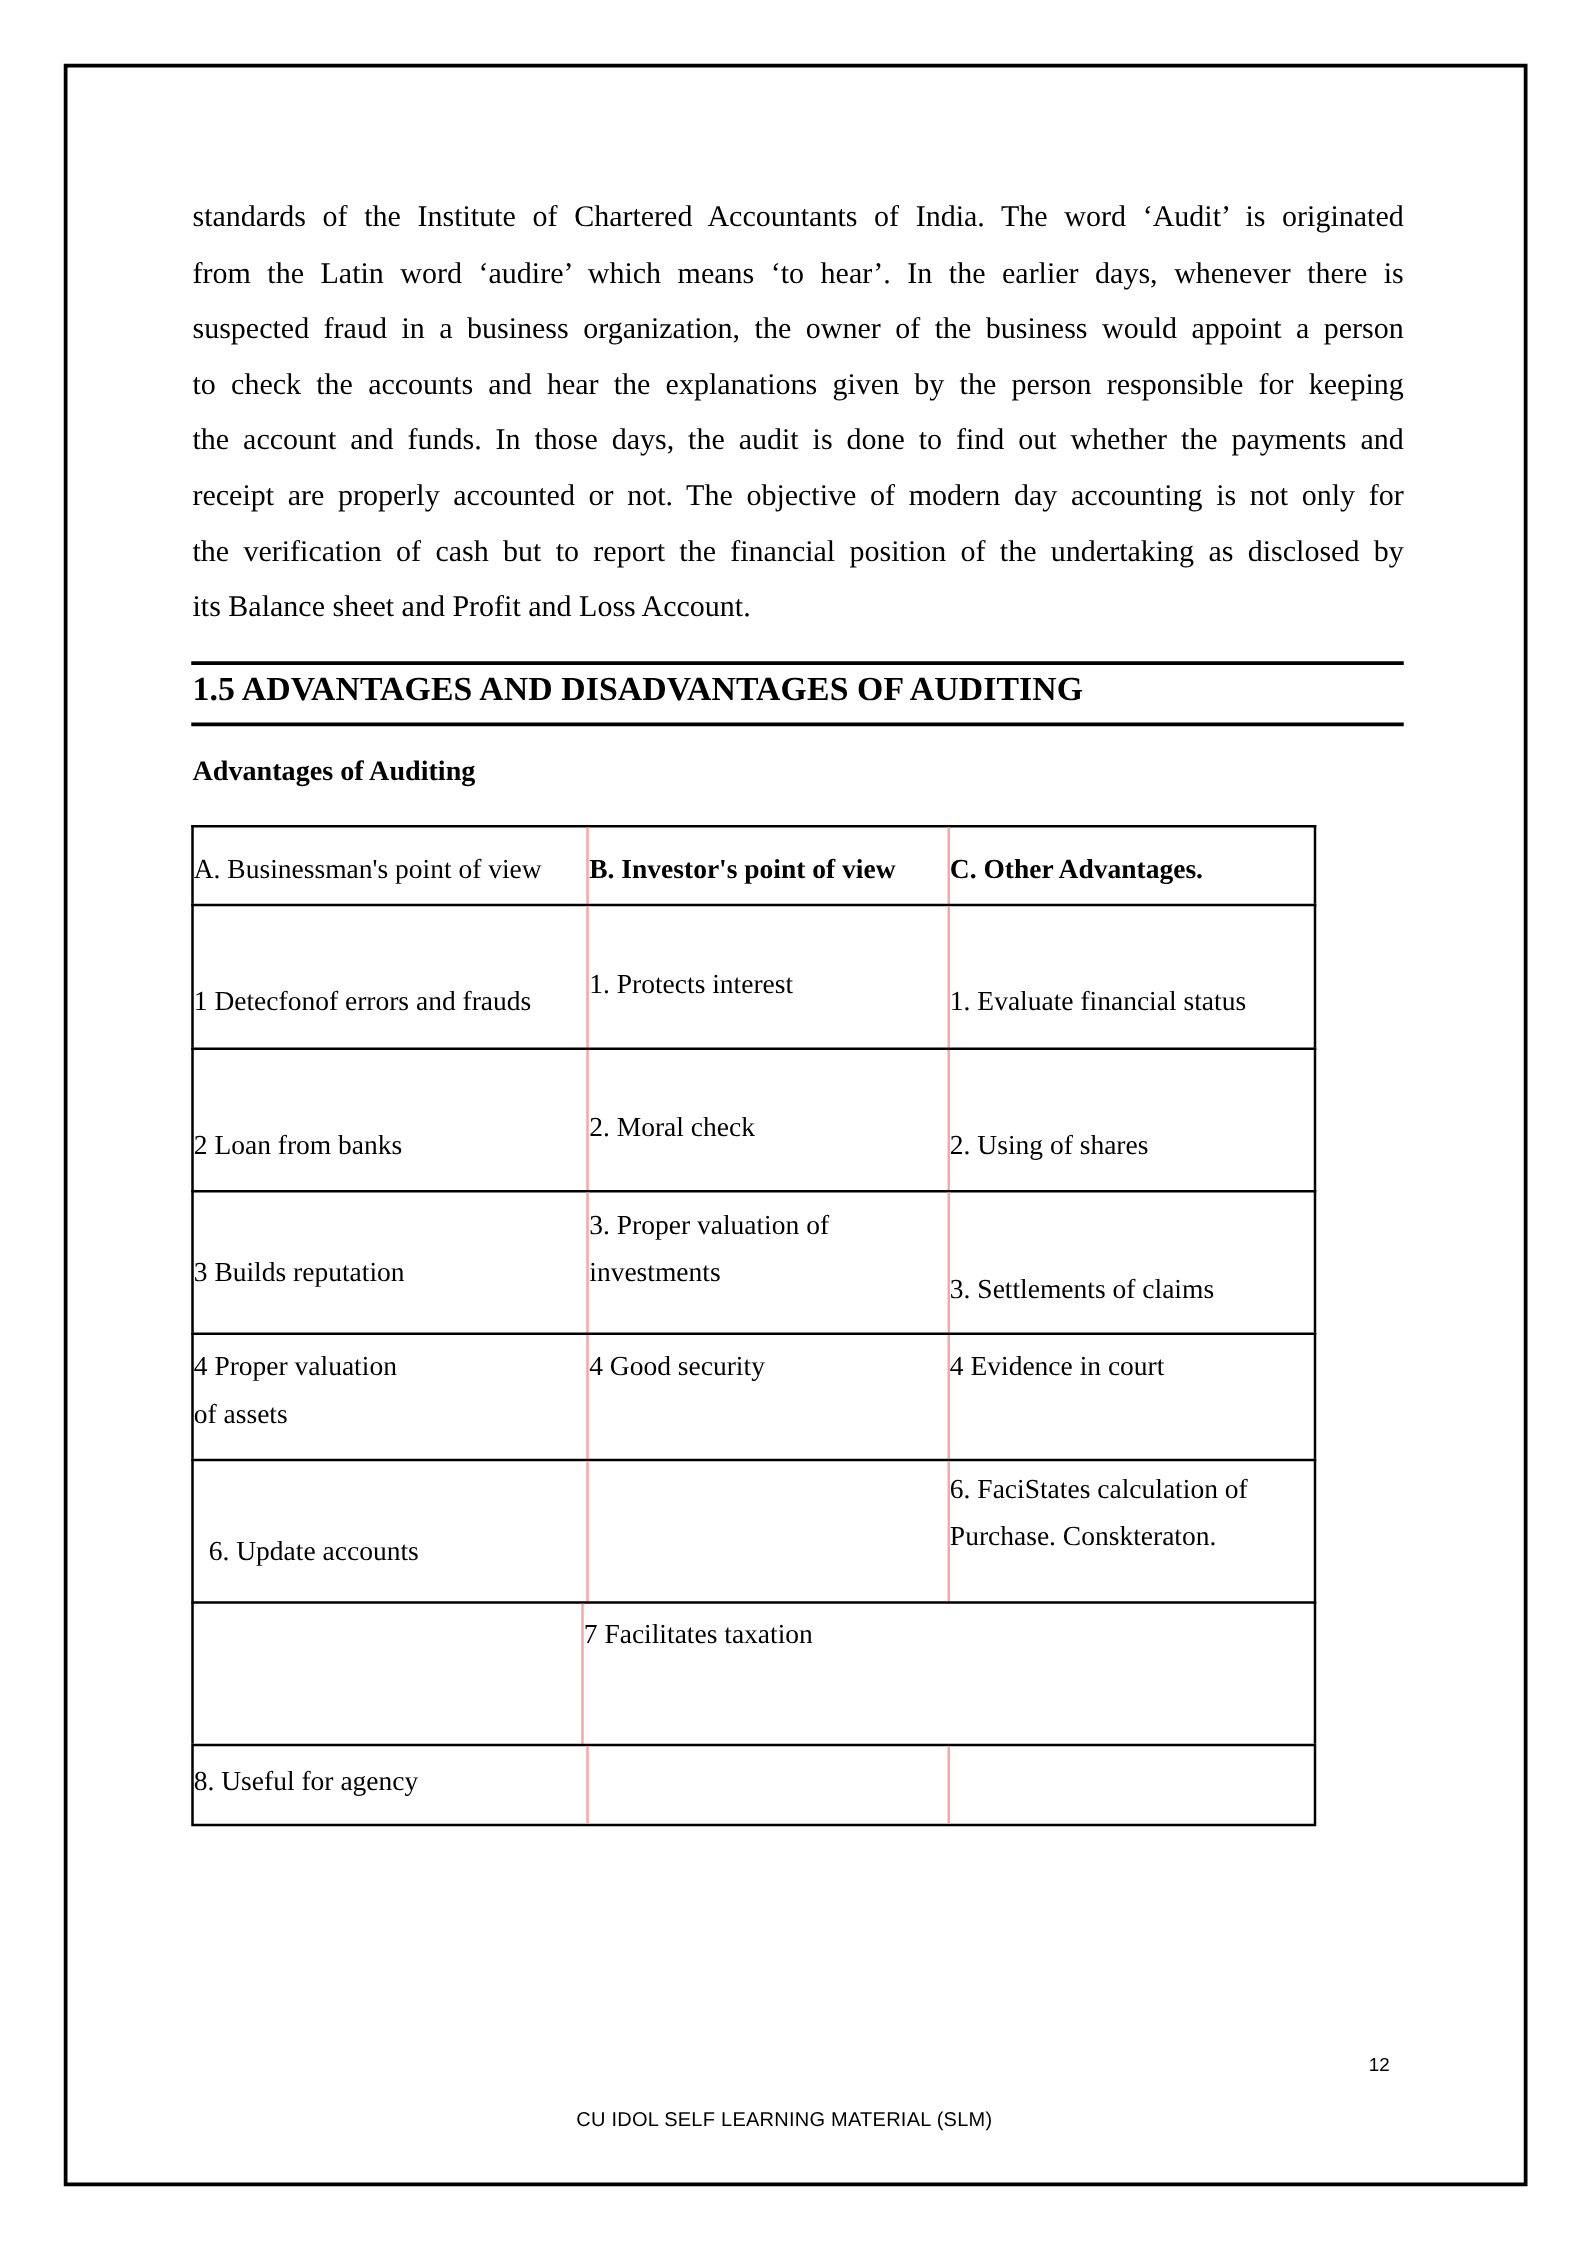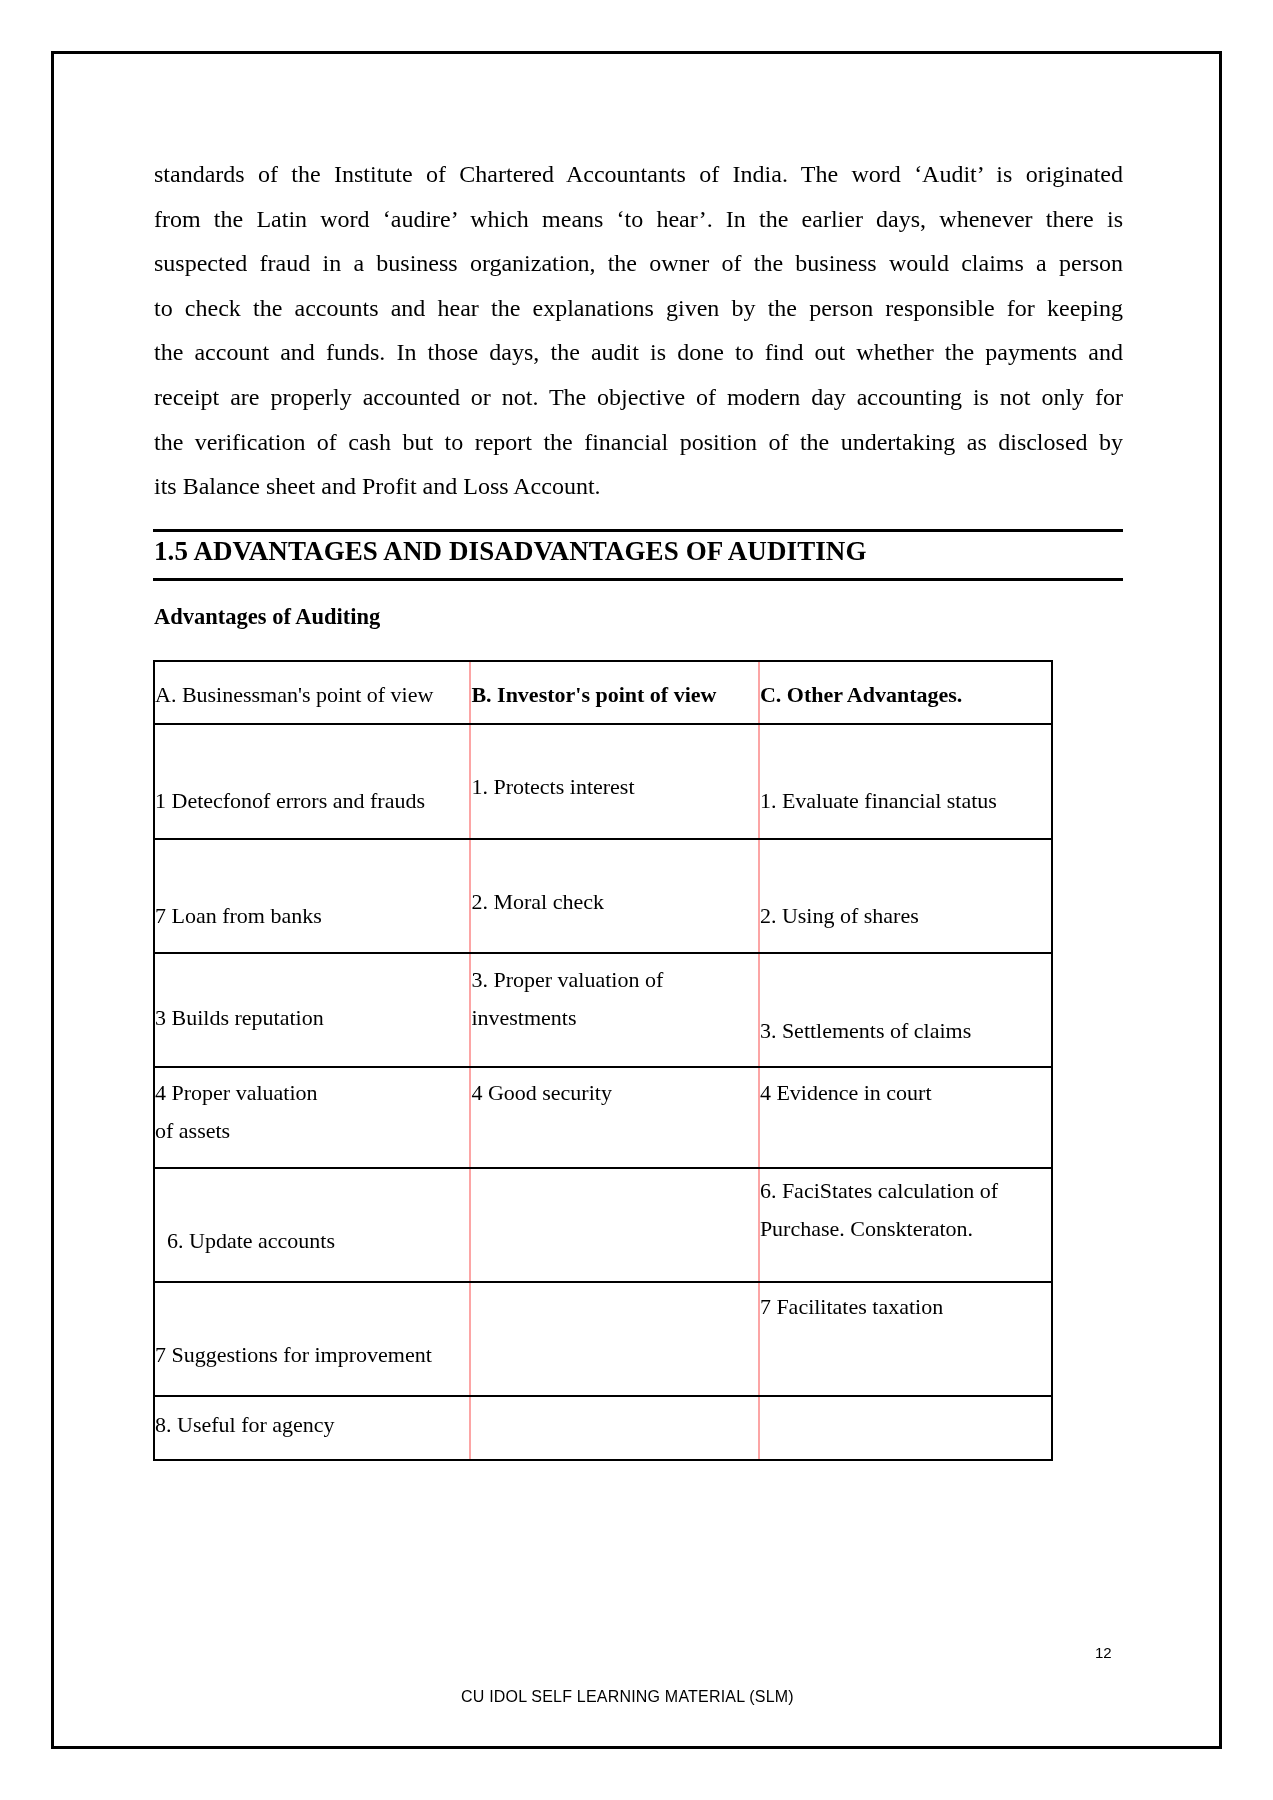--- a/index.html
+++ b/index.html
@@ -33,21 +33,21 @@
             font-size: 16px; letter-spacing: 0.2px; white-space: nowrap; }
 </style>
 </head>
 <body>
 
 <div class="frame"></div>
 
 <div class="para">
   <span class="ln">standards of the Institute of Chartered Accountants of India. The word ‘Audit’ is originated</span>
   <span class="ln">from the Latin word ‘audire’ which means ‘to hear’. In the earlier days, whenever there is</span>
-  <span class="ln">suspected fraud in a business organization, the owner of the business would claims a person</span>
+  <span class="ln">suspected fraud in a business organization, the owner of the business would appoint a person</span>
   <span class="ln">to check the accounts and hear the explanations given by the person responsible for keeping</span>
   <span class="ln">the account and funds. In those days, the audit is done to find out whether the payments and</span>
   <span class="ln">receipt are properly accounted or not. The objective of modern day accounting is not only for</span>
   <span class="ln">the verification of cash but to report the financial position of the undertaking as disclosed by</span>
   <span class="ln last">its Balance sheet and Profit and Loss Account.</span>
 </div>
 
 <div class="rule" style="top:529px;"></div>
 <h2 class="heading">1.5 ADVANTAGES AND DISADVANTAGES OF AUDITING</h2>
 <div class="rule" style="top:578px;"></div>
@@ -74,21 +74,21 @@
     <div class="cell c2">
         <span class="txt" style="top:43px;">1.  Protects interest</span>
       </div>
     <div class="cell c3">
         <span class="txt" style="top:57px;">1.  Evaluate financial status</span>
       </div>
   </div>
 
   <div class="row" style="height:114px;">
     <div class="cell c1">
-        <span class="txt" style="top:57px;">7  Loan from banks</span>
+        <span class="txt" style="top:57px;">2  Loan from banks</span>
       </div>
     <div class="cell c2">
         <span class="txt" style="top:43px;">2.  Moral check</span>
       </div>
     <div class="cell c3">
         <span class="txt" style="top:57px;">2.  Using of shares</span>
       </div>
   </div>
 
   <div class="row" style="height:114px;">
@@ -125,23 +125,20 @@
     <div class="cell c2">
         <span class="txt"></span>
       </div>
     <div class="cell c3">
         <span class="txt" style="top:3px; white-space:pre-line;">6.  FaciStates calculation of
 Purchase. Conskteraton.</span>
       </div>
   </div>
 
   <div class="row" style="height:114px;">
-    <div class="cell c1">
-        <span class="txt" style="top:53px;">7  Suggestions for improvement</span>
-      </div>
     <div class="cell c2">
         <span class="txt"></span>
       </div>
     <div class="cell c3">
         <span class="txt" style="top:5px;">7  Facilitates taxation</span>
       </div>
   </div>
 
   <div class="row last" style="height:66px;">
     <div class="cell c1">

